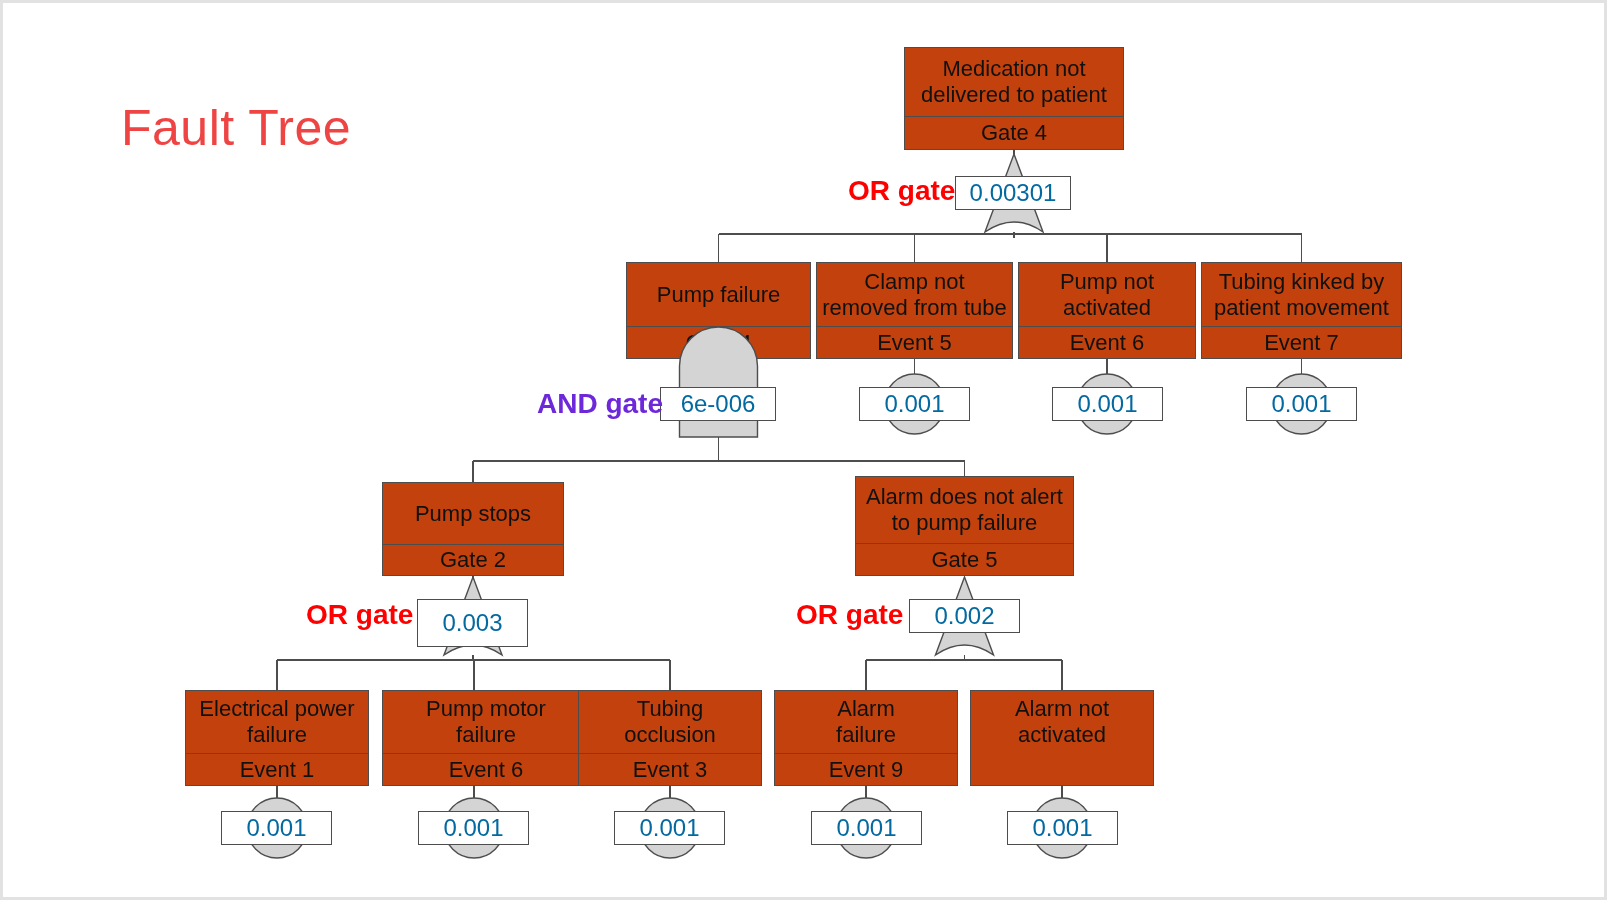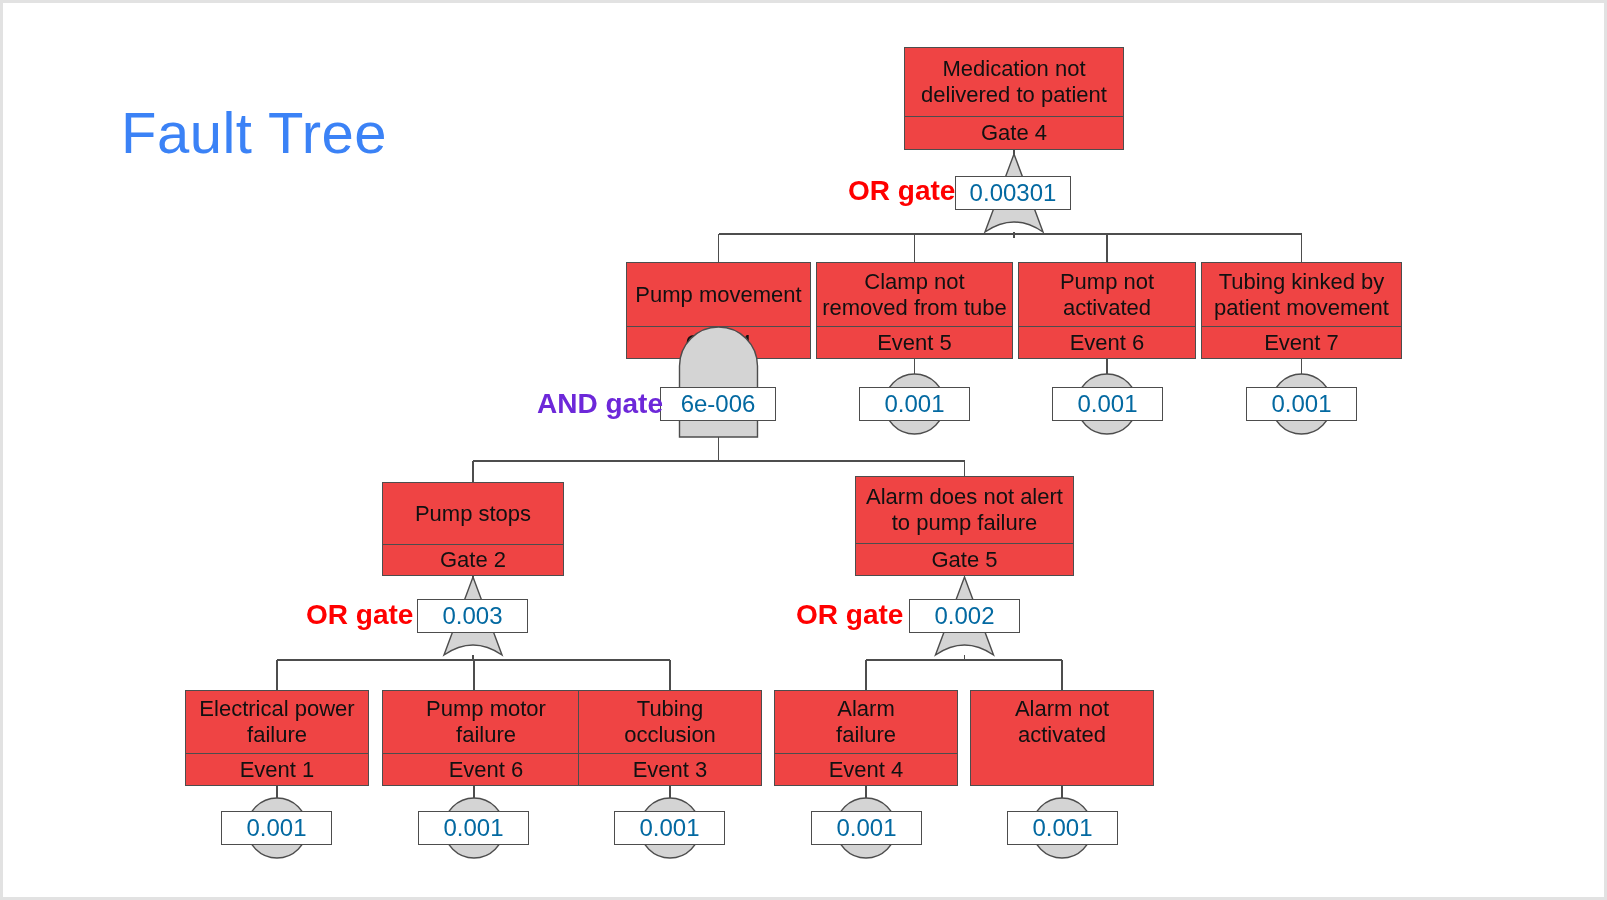--- a/index.html
+++ b/index.html
@@ -16,33 +16,33 @@
     border-left:3px solid #e2e2e2;
     border-right:3px solid #e2e2e2;
     border-bottom:3px solid #e2e2e2;
     box-sizing:border-box;
   }
   #canvas{position:absolute;left:0;top:0;width:1607px;height:900px;}
   svg.wires{position:absolute;left:0;top:0;width:1607px;height:900px;pointer-events:none;}
 
   .title{
     position:absolute;
-    font-size:58px;
+    font-size:50px;
     font-weight:400;
-    color:#3b82f6;
+    color:#ef4444;
     letter-spacing:0.5px;
     white-space:nowrap;
   }
 
   
   .node{
     position:absolute;
     box-sizing:border-box;
     border:1.6px solid #4d4d4d;
-    background:#ef4444;
+    background:#c2410c;
   }
   .node .desc{
     box-sizing:border-box;
     width:100%;
     display:flex;align-items:center;justify-content:center;
     text-align:center;
     line-height:1.16;
     font-size:22px;
     padding:0 5px;
     color:#111111;
@@ -181,21 +181,21 @@
       </div>
     <div id="nodes">
         <div class="node" style="left: 901px; top: 44px; width: 220px; height: 103px;">
           <div class="desc" style="height: 68px;">
             <span>Medication not<br>delivered to patient</span>
           </div>
           <div class="idrow" style="height: 33.4px;">Gate 4</div>
         </div>
         <div class="node" style="left: 623px; top: 259px; width: 185px; height: 97px;">
           <div class="desc" style="height: 63px;">
-            <span>Pump movement</span>
+            <span>Pump failure</span>
           </div>
           <div class="idrow" style="height: 32.4px;">Gate 4</div>
         </div>
         <div class="node" style="left: 813px; top: 259px; width: 197px; height: 97px;">
           <div class="desc" style="height: 63px;">
             <span>Clamp not<br>removed from tube</span>
           </div>
           <div class="idrow" style="height: 32.4px;">Event 5</div>
         </div>
         <div class="node" style="left: 1015px; top: 259px; width: 178px; height: 97px;">
@@ -237,35 +237,35 @@
         <div class="node" style="left: 575px; top: 687px; width: 184px; height: 96px;">
           <div class="desc" style="height: 62px;">
             <span>Tubing<br>occlusion</span>
           </div>
           <div class="idrow" style="height: 32.4px;">Event 3</div>
         </div>
         <div class="node" style="left: 771px; top: 687px; width: 184px; height: 96px;">
           <div class="desc" style="height: 62px;">
             <span>Alarm<br>failure</span>
           </div>
-          <div class="idrow" style="height: 32.4px;">Event 4</div>
+          <div class="idrow" style="height: 32.4px;">Event 9</div>
         </div>
         <div class="node" style="left: 967px; top: 687px; width: 184px; height: 96px;">
           <div class="desc" style="height: 62px;">
             <span>Alarm not<br>activated</span>
           </div>
         </div>
       </div>
     <div id="vals">
         <div class="val" style="left: 952px; top: 173px; width: 116px; height: 34px;">0.00301</div>
         <div class="val" style="left: 657px; top: 384px; width: 116px; height: 34px;">6e-006</div>
         <div class="val" style="left: 856px; top: 384px; width: 111px; height: 34px;">0.001</div>
         <div class="val" style="left: 1049px; top: 384px; width: 111px; height: 34px;">0.001</div>
         <div class="val" style="left: 1243px; top: 384px; width: 111px; height: 34px;">0.001</div>
-        <div class="val" style="left: 414px; top: 596px; width: 111px; height: 34px;">0.003</div>
+        <div class="val" style="left: 414px; top: 596px; width: 111px; height: 48px;">0.003</div>
         <div class="val" style="left: 906px; top: 596px; width: 111px; height: 34px;">0.002</div>
         <div class="val" style="left: 218px; top: 808px; width: 111px; height: 34px;">0.001</div>
         <div class="val" style="left: 415px; top: 808px; width: 111px; height: 34px;">0.001</div>
         <div class="val" style="left: 611px; top: 808px; width: 111px; height: 34px;">0.001</div>
         <div class="val" style="left: 808px; top: 808px; width: 111px; height: 34px;">0.001</div>
         <div class="val" style="left: 1004px; top: 808px; width: 111px; height: 34px;">0.001</div>
       </div>
     <div id="anns">
         <div class="redlabel" style="left: 845px; top: 172px; color: rgb(255, 0, 0);">OR gate</div>
         <div class="redlabel" style="left: 534px; top: 385px; color: #6d28d9;">AND gate</div>

